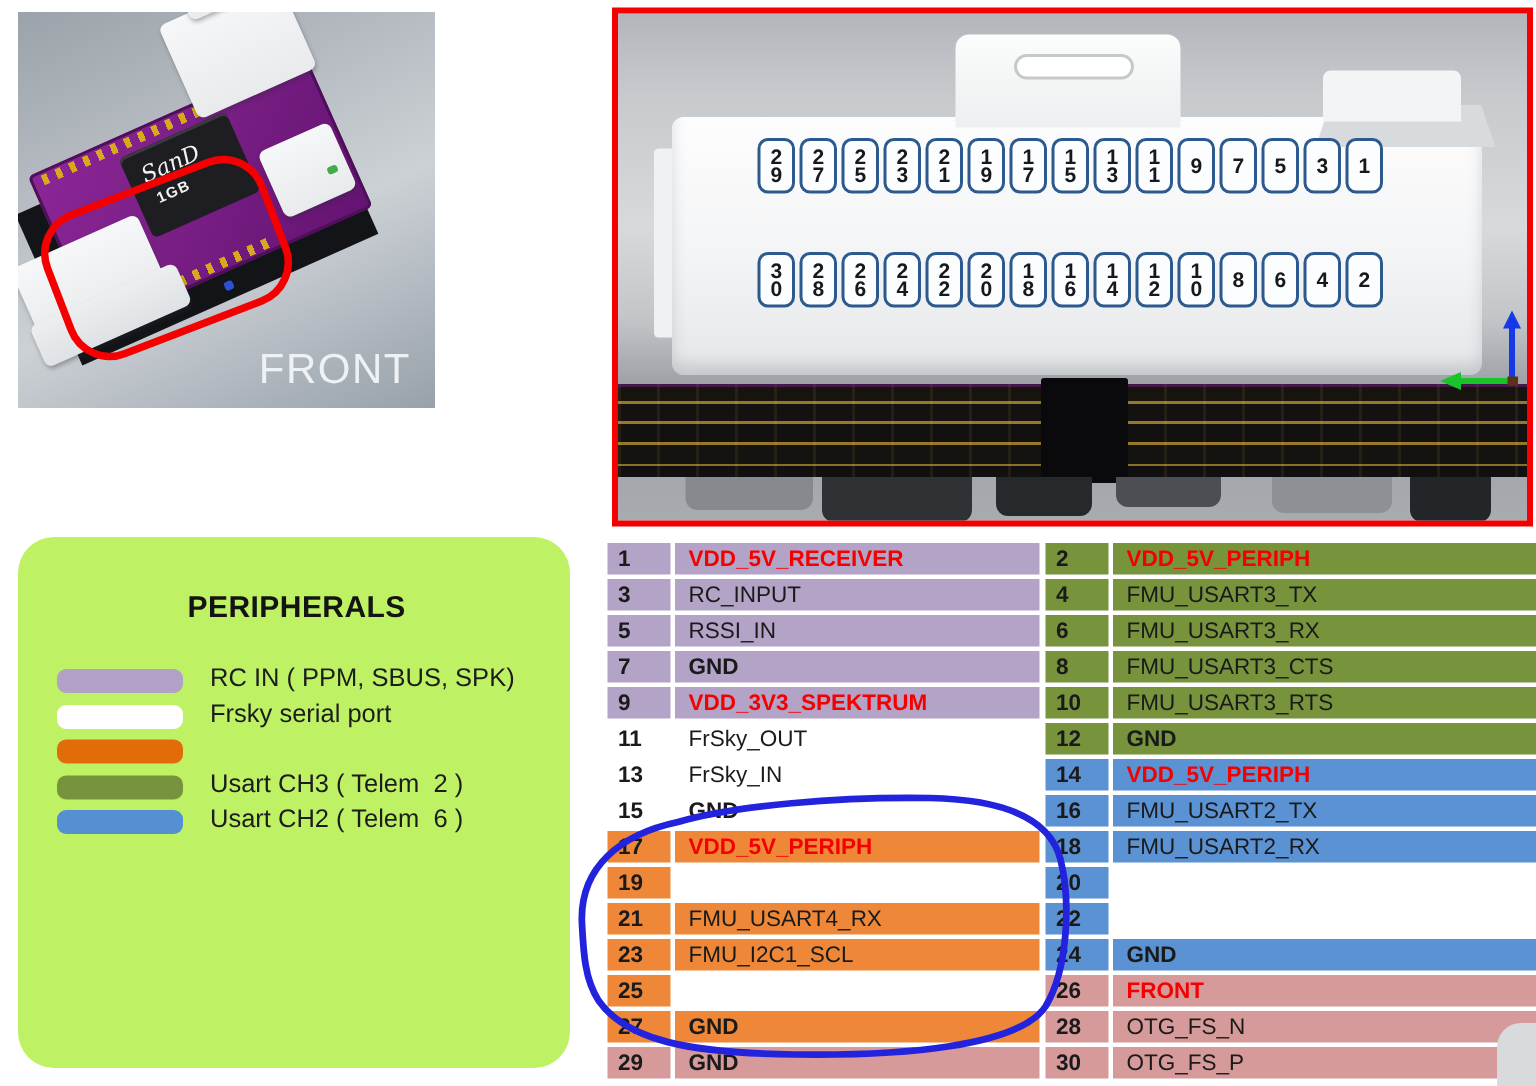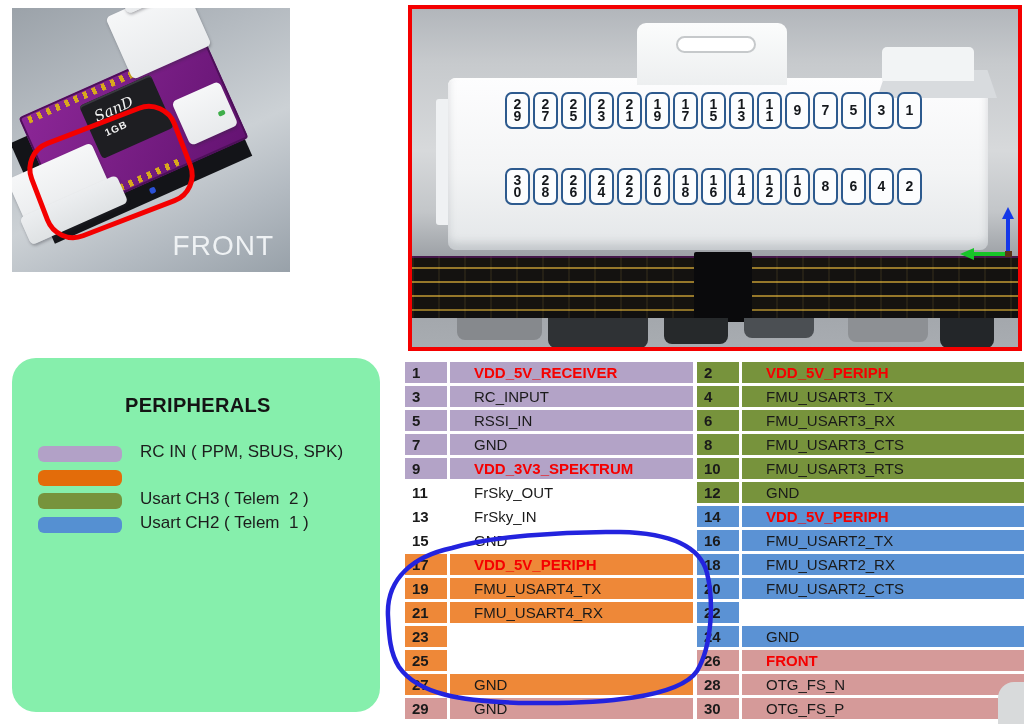--- a/index.html
+++ b/index.html
@@ -63,38 +63,38 @@
   .pcb-strip{position:absolute;left:0;top:247px;width:606px;height:62px;border-top:2px solid rgba(122,32,131,.5);box-sizing:border-box;
     background:
       repeating-linear-gradient(90deg,rgba(255,214,92,.07) 0 2px,rgba(0,0,0,0) 2px 26px),
       linear-gradient(180deg,#17140f 0 9px,#96782a 9px 11px,#141210 11px 23px,#96782a 23px 25px,
         #121110 25px 37px,#96782a 37px 39px,#15130f 39px 51px,#8a6f26 51px 53px,#111010 53px 62px)}
   .strip-block{position:absolute;left:282px;top:243px;width:58px;height:70px;background:#0a0a0c;border-radius:2px}
   .blob{position:absolute;top:309px;border-radius:0 0 8px 8px}
   
   .axis-svg{position:absolute;left:534px;top:192px}
   
-  .legend{position:absolute;left:12px;top:358px;width:368px;height:354px;background:#86efac;border-radius:24px}
+  .legend{position:absolute;left:12px;top:358px;width:368px;height:354px;background:#bef264;border-radius:24px}
   .legend-title{position:absolute;left:113px;top:36px;font-size:20px;font-weight:bold;color:#141414;letter-spacing:.3px}
   .legend-items{position:absolute;left:26px;top:88px;display:flex;flex-direction:column;gap:7.5px}
   .legend-item{display:flex;align-items:flex-end;height:16px}
   .swatch{width:84px;height:16px;border-radius:6px;flex:0 0 auto}
   .legend-label{margin-left:18px;font-size:17px;color:#1c1c1c;white-space:pre}
   
   .pin-table{position:absolute;left:405px;top:362px;width:619px;height:360px}
   .pin-col{position:absolute;top:0;display:flex;flex-direction:column}
   .col-left{left:0;width:288px}
   .col-right{left:292px;width:327px}
   .prow{display:flex;height:21px;margin-bottom:3px;font-size:15px;line-height:21px;color:#1a1a1a}
   .pnum{width:42px;flex:0 0 auto;margin-right:3px;background:var(--bg,#fff);font-weight:bold;padding-left:7px;box-sizing:border-box}
-  .pname{flex:1;background:var(--bg,#fff);padding-left:24px}
+  .pname{flex:1;background:var(--bg,#fff);padding-left:9px}
   .sec-rcin{--bg:var(--c-rcin)} .sec-frsky{--bg:var(--c-frsky)} .sec-usart4{--bg:var(--c-usart4)}
   .sec-usart3{--bg:var(--c-usart3)} .sec-usart2{--bg:var(--c-usart2)} .sec-otg{--bg:var(--c-otg)}
   .t-power .pname{color:var(--c-power_text,#f50000);font-weight:bold}
-  .t-gnd .pname{font-weight:normal}
+  .t-gnd .pname{font-weight:bold}
   
   .annotation-svg{position:absolute;left:0;top:0;pointer-events:none;z-index:60}
   .corner-wedge{position:absolute;right:0;bottom:0;width:26px;height:42px;background:#d8dadb;border-top-left-radius:16px;z-index:40}
 </style>
 </head>
 <body style="--c-rcin: #B3A3C7; --c-frsky: #FFFFFF; --c-usart4: #EE8838; --c-usart3: #77933C; --c-usart2: #5B92D4; --c-otg: #D59A99; --c-power_text: #F50000; --c-annotation: #2323DE; --c-highlight: #F40000; --c-pinbox_border: #2D5A8E; --c-legend_bg: #FBD5B5;">
 
 <div class="photo-panel">
   <div class="board">
     <div class="board-base"></div>
@@ -243,29 +243,33 @@
 
 <div class="legend">
   <div class="legend-title">PERIPHERALS</div>
   <div class="legend-items">
 
   <div class="legend-item">
         <span class="swatch" style="background: rgb(178, 161, 199);"></span>
         <span class="legend-label">RC IN ( PPM, SBUS, SPK)</span>
       </div>
       <div class="legend-item">
+        <span class="swatch" style="background: rgb(255, 255, 255);"></span>
+        <span class="legend-label">Frsky serial port</span>
+      </div>
+      <div class="legend-item">
         <span class="swatch" style="background: rgb(227, 108, 10);"></span>
       </div>
       <div class="legend-item">
         <span class="swatch" style="background: rgb(119, 147, 60);"></span>
         <span class="legend-label">Usart CH3 ( Telem  2 )</span>
       </div>
       <div class="legend-item">
         <span class="swatch" style="background: rgb(85, 144, 210);"></span>
-        <span class="legend-label">Usart CH2 ( Telem  1 )</span>
+        <span class="legend-label">Usart CH2 ( Telem  6 )</span>
       </div>
     </div>
 </div>
 
 <div class="pin-table">
   <div class="pin-col col-left">
 
   <div class="prow t-power sec-rcin">
         <div class="pnum">1</div>
         <div class="pname">VDD_5V_RECEIVER</div>
@@ -297,28 +301,28 @@
       <div class="prow t-gnd sec-frsky">
         <div class="pnum">15</div>
         <div class="pname">GND</div>
       </div>
       <div class="prow t-power sec-usart4">
         <div class="pnum">17</div>
         <div class="pname">VDD_5V_PERIPH</div>
       </div>
       <div class="prow t-normal sec-usart4">
         <div class="pnum">19</div>
-        <div class="pname">FMU_USART4_TX</div>
       </div>
       <div class="prow t-normal sec-usart4">
         <div class="pnum">21</div>
         <div class="pname">FMU_USART4_RX</div>
       </div>
       <div class="prow t-normal sec-usart4">
         <div class="pnum">23</div>
+        <div class="pname">FMU_I2C1_SCL</div>
       </div>
       <div class="prow t-normal sec-usart4">
         <div class="pnum">25</div>
       </div>
       <div class="prow t-gnd sec-usart4">
         <div class="pnum">27</div>
         <div class="pname">GND</div>
       </div>
       <div class="prow t-gnd sec-otg">
         <div class="pnum">29</div>
@@ -358,21 +362,20 @@
       <div class="prow t-normal sec-usart2">
         <div class="pnum">16</div>
         <div class="pname">FMU_USART2_TX</div>
       </div>
       <div class="prow t-normal sec-usart2">
         <div class="pnum">18</div>
         <div class="pname">FMU_USART2_RX</div>
       </div>
       <div class="prow t-normal sec-usart2">
         <div class="pnum">20</div>
-        <div class="pname">FMU_USART2_CTS</div>
       </div>
       <div class="prow t-normal sec-usart2">
         <div class="pnum">22</div>
       </div>
       <div class="prow t-gnd sec-usart2">
         <div class="pnum">24</div>
         <div class="pname">GND</div>
       </div>
       <div class="prow t-power sec-otg">
         <div class="pnum">26</div>

